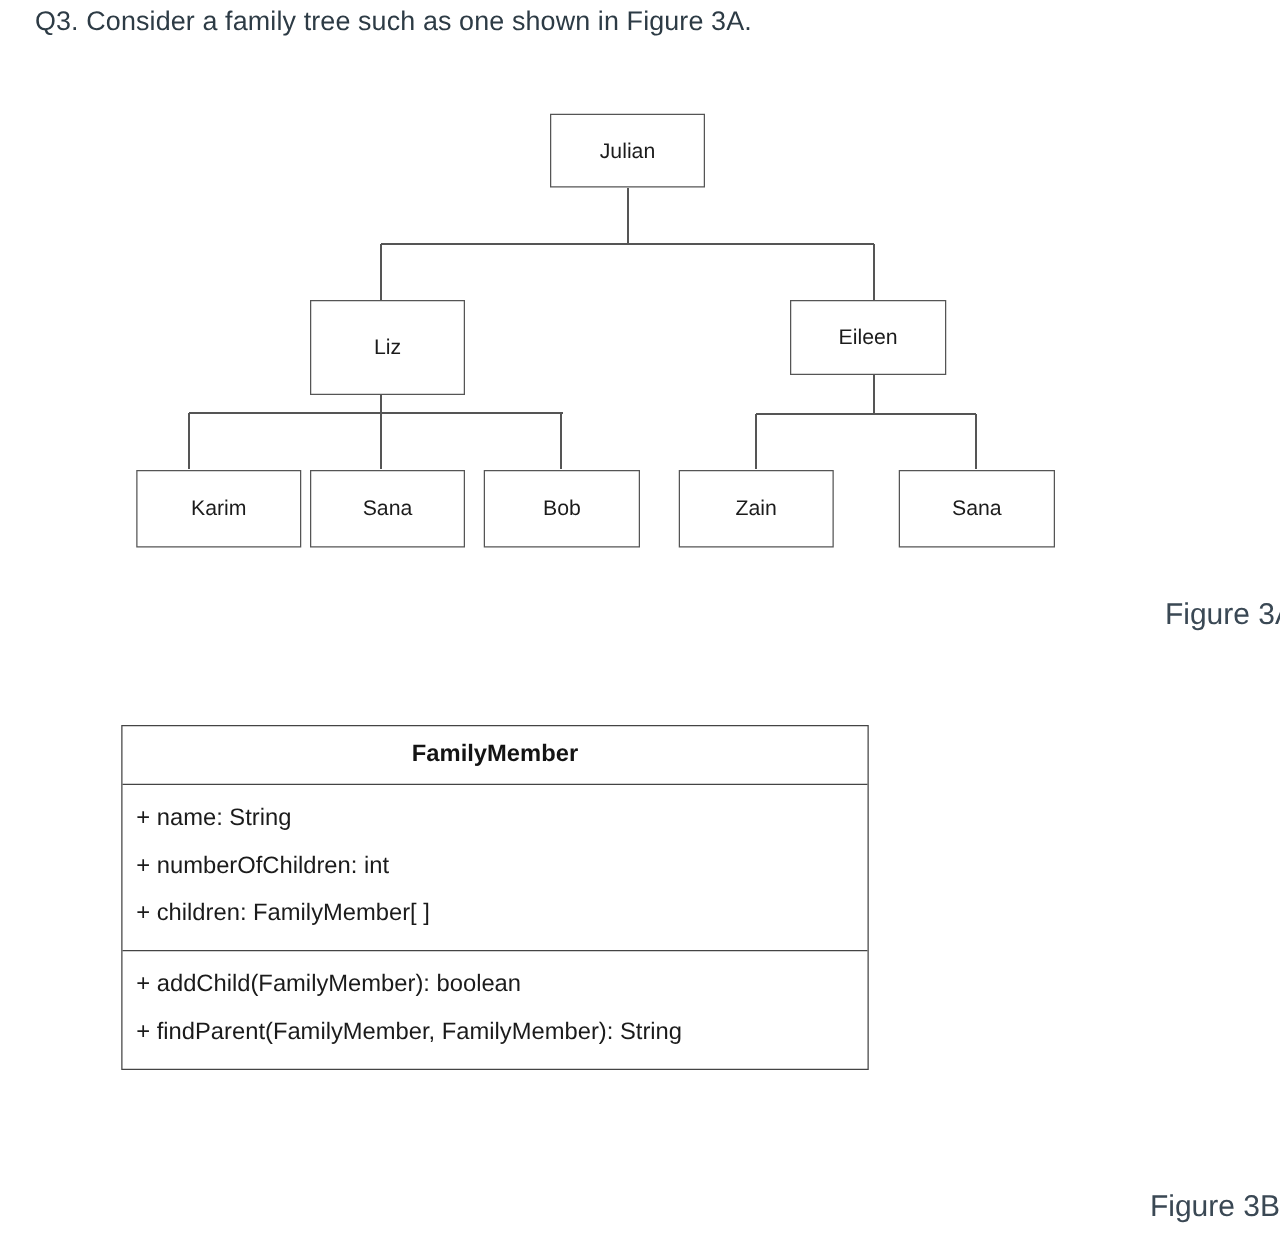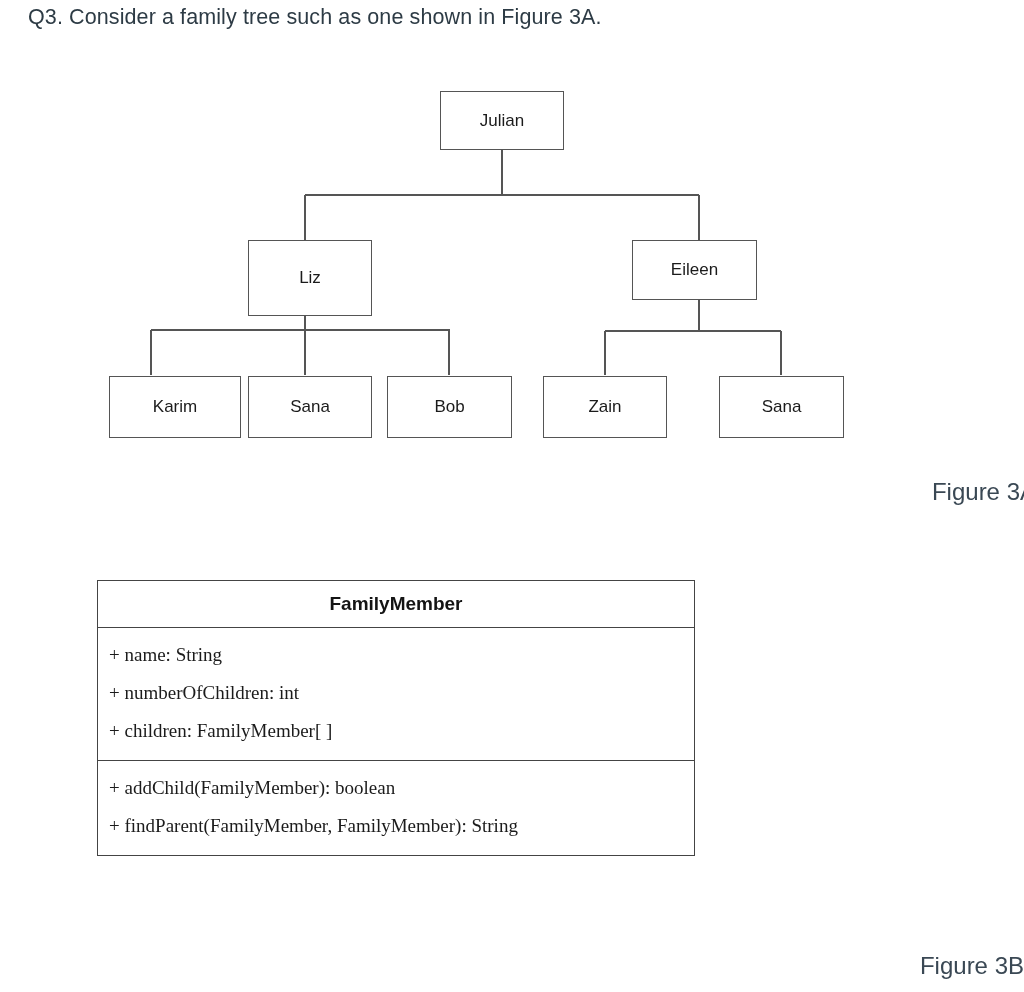--- a/index.html
+++ b/index.html
@@ -94,21 +94,21 @@
   }
   #uml-attributes {
     border-bottom: 1.6px solid #444444;
   }
   .uml-member {
     font-size: 19px;
     color: #1b1b1b;
     padding: 8px 0 8px 11px;
     line-height: 22px;
     white-space: nowrap;
-    font-family: Liberation Serif, serif;
+    font-family: Liberation Sans, sans-serif;
   }
   #figure-3b-caption {
     position: absolute;
     top: 952px;
   }
   #figure-3a-caption {
     top: 408px;
   }
 </style>
 </head>

